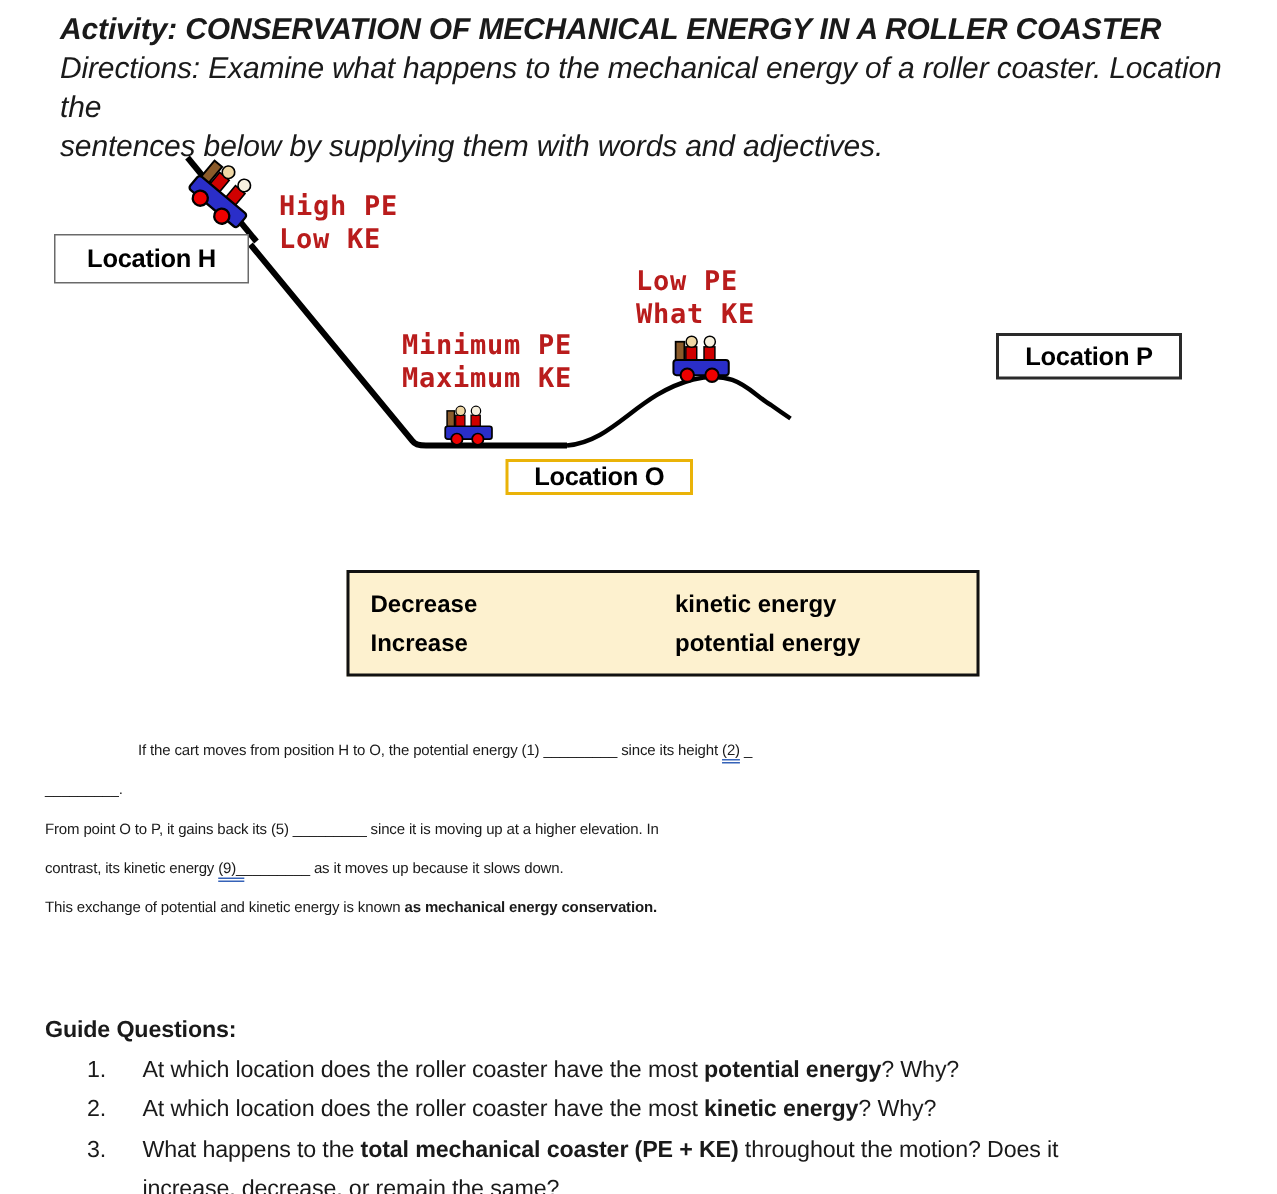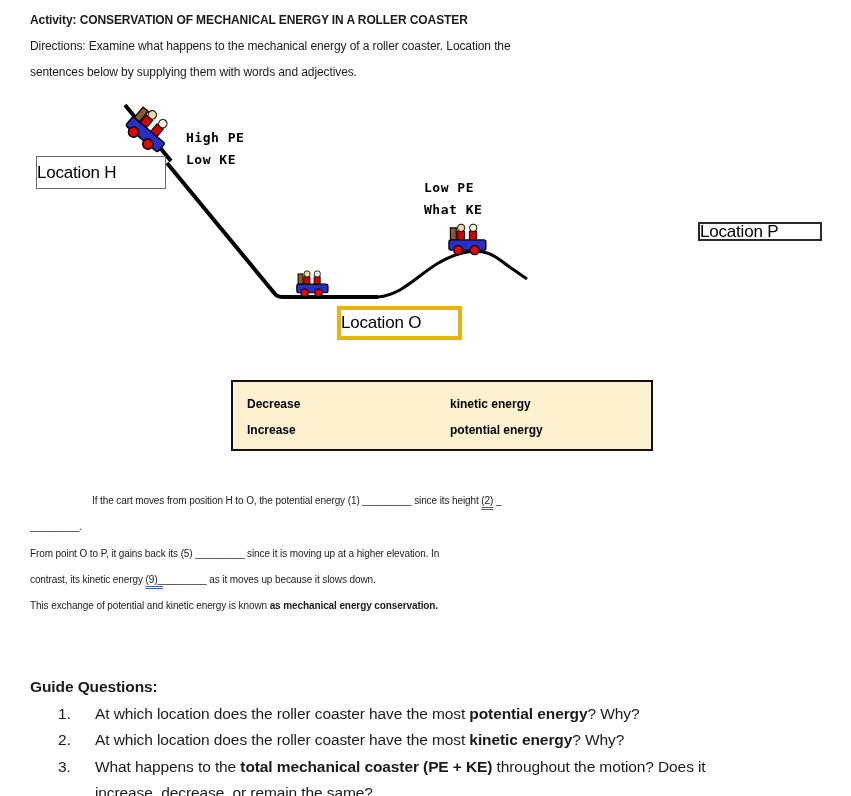--- a/index.html
+++ b/index.html
@@ -4,43 +4,43 @@
 <style>
   html,body { margin:0; padding:0; }
   body {
     width:851px; height:796px; overflow:hidden; background:#ffffff;
     font-family:"Liberation Sans", sans-serif; color:#1a1a1a;
   }
   .page { position:relative; width:851px; height:796px; }
   .b { font-weight:bold; }
 
   
-  .head { position:absolute; left:30px; top:7px; width:800px;
-          font-size:12px; line-height:26px; letter-spacing:-0.1px; }
+  .head { position:absolute; left:40px; top:7px; width:800px;
+          font-size:20px; line-height:26px; letter-spacing:-0.1px;font-style:italic; }
 
   
   .diagram { position:absolute; left:0; top:100px; width:851px; height:360px; }
   .dsvg { position:absolute; left:0; top:0; }
   .locbox { position:absolute; background:#ffffff; box-sizing:border-box;
-            display:flex; align-items:center; justify-content:flex-start;
-            font-weight:normal; font-size:17px; letter-spacing:-0.2px; color:#000; }
+            display:flex; align-items:center; justify-content:center;
+            font-weight:bold; font-size:17px; letter-spacing:-0.2px; color:#000; }
   .locbox-h { left:36px; top:56px; width:130px; height:33px; border:1.5px solid #6a6a6a; }
-  .locbox-o { left:337px; top:206px; width:125px; height:34px; border:4px solid #eab308; }
-  .locbox-p { left:698px; top:122px; width:124px; height:19px; border:2px solid #2a2a2a; }
+  .locbox-o { left:337px; top:206px; width:125px; height:24px; border:2px solid #eab308; }
+  .locbox-p { left:664px; top:122px; width:124px; height:31px; border:2px solid #2a2a2a; }
   .elabel { position:absolute; font-family:"DejaVu Sans Mono", monospace;
-            font-weight:bold; font-size:13px; line-height:22px; color:#000000;
+            font-weight:bold; font-size:18px; line-height:22px; color:#b91c1c;
             letter-spacing:0.5px; white-space:nowrap; }
   .elabel-top { left:186px; top:27px; }
   .elabel-bottom { left:268px; top:120px; }
   .elabel-hill { left:424px; top:77px; }
 
   
   .wordbank { position:absolute; left:231px; top:380px; width:422px; height:71px;
               background:#fdf1cf; border:2px solid #111; box-sizing:border-box;
-              font-weight:bold; font-size:12px; color:#000; }
+              font-weight:bold; font-size:16px; color:#000; }
   .wb-col { position:absolute; top:9px; line-height:26px; }
   .wb-col1 { left:14px; }
   .wb-col2 { left:217px; }
 
   
   .para { position:absolute; left:30px; top:488px; width:805px;
           font-size:10px; line-height:26.3px; letter-spacing:-0.1px; }
   .indent { padding-left:62px; }
   .blue-u { text-decoration-line:underline; text-decoration-style:double;
             text-decoration-color:#3562b8; text-underline-offset:3px; }
@@ -92,20 +92,24 @@
       <span>Location O</span>
     </div>
     <div class="locbox locbox-p">
       <span>Location P</span>
     </div>
 
     <div class="elabel elabel-top">
       <div>High PE</div>
       <div>Low KE</div>
     </div>
+    <div class="elabel elabel-bottom">
+      <div>Minimum PE</div>
+      <div>Maximum KE</div>
+    </div>
     <div class="elabel elabel-hill">
       <div>Low PE</div>
       <div>What KE</div>
     </div>
   </div>
 
   <div class="wordbank">
     <div class="wb-col wb-col1">
       <div>Decrease</div>
       <div>Increase</div>

